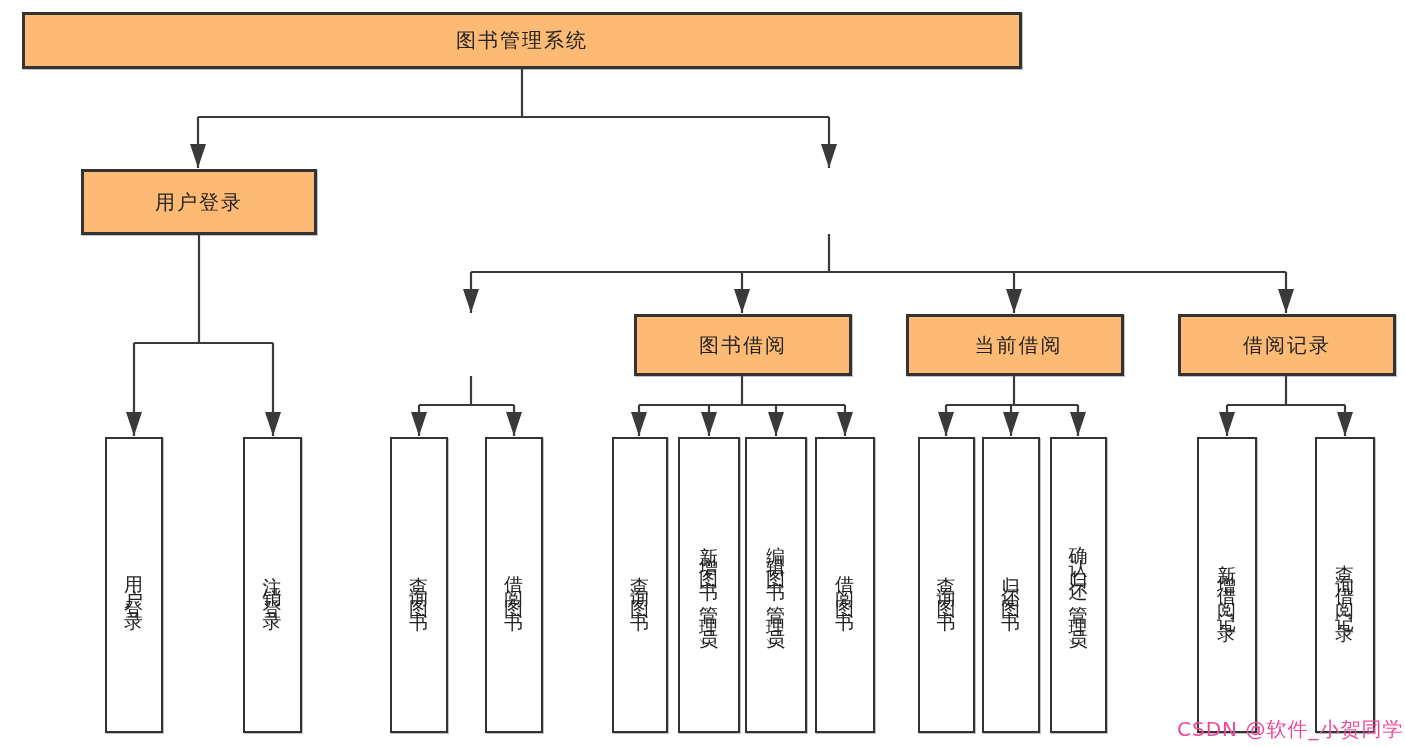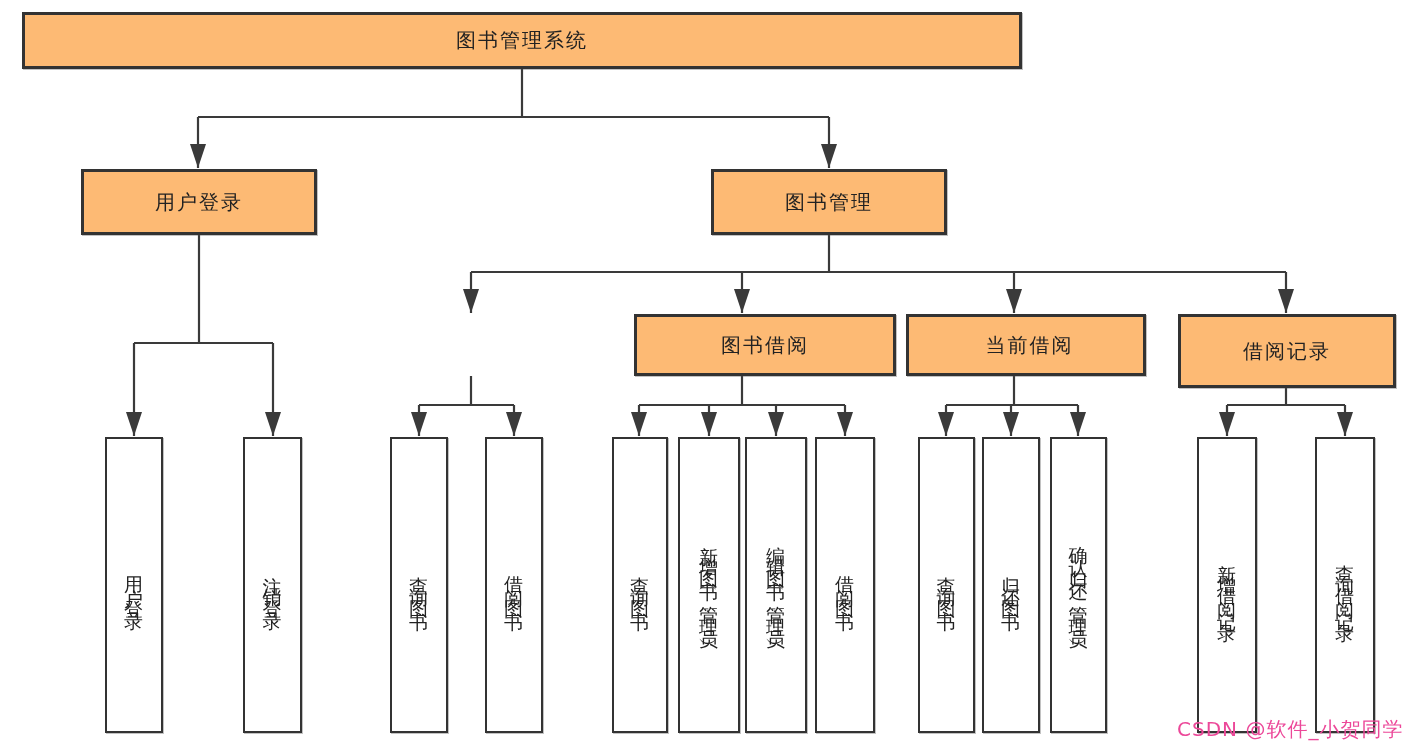--- a/index.html
+++ b/index.html
@@ -112,31 +112,28 @@
     </g>
   </svg>
 
   <div class="node" style="left:22px; top:12px; width:1000px; height:57px;">
     <span>图书管理系统</span>
   </div>
 
   <div class="node" style="left:81px; top:169px; width:236px; height:66px;">
     <span>用户登录</span>
   </div>
-  <div class="node" style="left:711px; top:169px; width:236px; height:66px;">
-    <span>图书管理</span>
-  </div>
 
-  <div class="node" style="left:634px; top:314px; width:262px; height:62px;">
+  <div class="node" style="left:634px; top:314px; width:218px; height:62px;">
     <span>图书借阅</span>
   </div>
-  <div class="node" style="left:906px; top:314px; width:240px; height:62px;padding-left:7px;">
+  <div class="node" style="left:906px; top:314px; width:218px; height:62px;padding-left:7px;">
     <span>当前借阅</span>
   </div>
-  <div class="node" style="left:1178px; top:314px; width:218px; height:74px;">
+  <div class="node" style="left:1178px; top:314px; width:218px; height:62px;">
     <span>借阅记录</span>
   </div>
 
   <div class="leaf" style="left:105px; width:58px;">
     <span class="vtext">用户登录</span>
   </div>
   <div class="leaf" style="left:243px; width:59px;">
     <span class="vtext">注销登录</span>
   </div>
 

